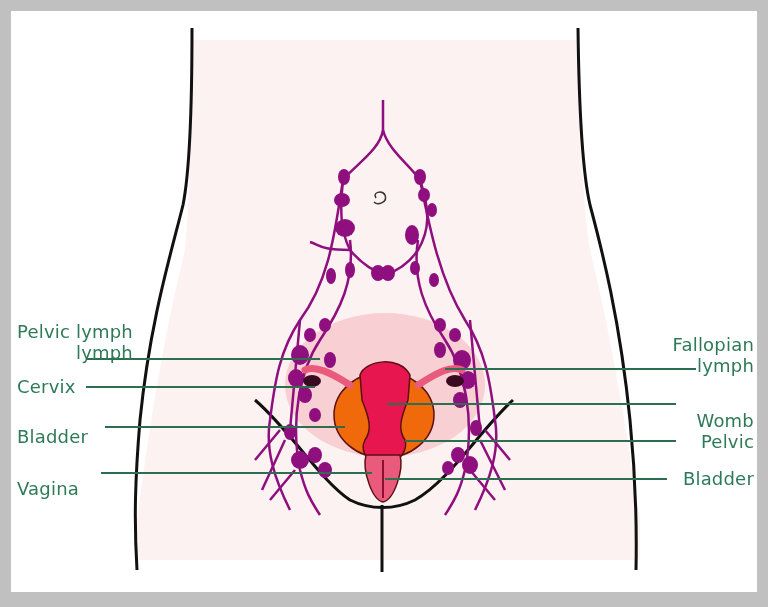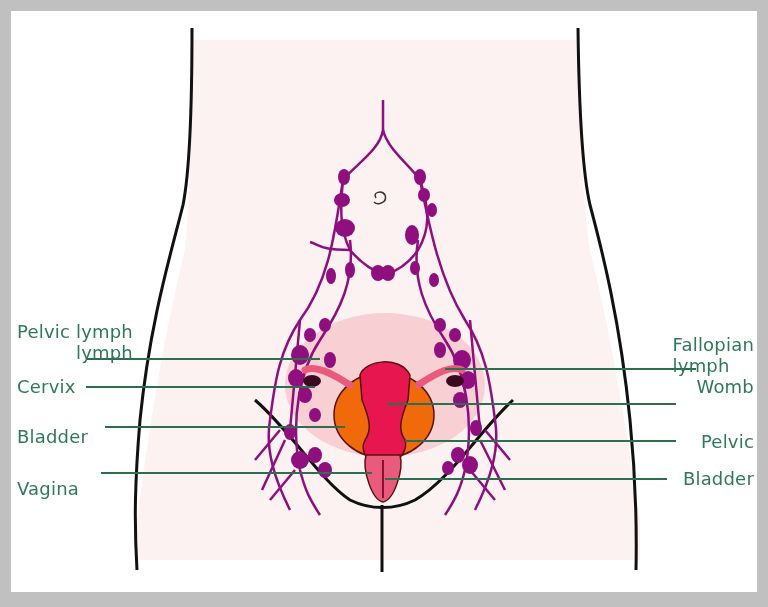--- a/index.html
+++ b/index.html
@@ -18,21 +18,21 @@
     }
     svg { position: absolute; left: 0; top: 0; }
     .lbl {
       position: absolute;
       color: #2e7a58;
       font-size: 18px;
       line-height: 21px;
       white-space: nowrap;
       letter-spacing: 0.2px;
     }
-    .lbl.right { }
+    .lbl.right { text-align: right; }
   </style>
 </head>
 <body>
 
 <div class="frame"></div>
 
 <svg width="768" height="607" viewBox="0 0 768 607">
 
   <path d="M192,40 L578,40 C580,120 582,200 590,250 C610,330 625,420 640,520 L640,560 L137,560 L137,520 C150,420 165,330 185,250 C190,200 192,120 192,40 Z" fill="#fdf2f2"></path>
 
@@ -139,21 +139,21 @@
   <div>Bladder</div>
 </div>
 <div class="lbl" style="left:17px; top:462px;margin-top:16px;">
   <div>Vagina</div>
 </div>
 
 <div class="lbl right" style="right:14px; top:334px;">
   <div>Fallopian</div>
   <div>lymph</div>
 </div>
-<div class="lbl right" style="right:14px; top:376px;">
+<div class="lbl right" style="right:14px; top:410px;">
   <div>Womb</div>
 </div>
 <div class="lbl right" style="right:14px; top:431px;">
   <div>Pelvic</div>
 </div>
 <div class="lbl right" style="right:14px; top:468px;">
   <div>Bladder</div>
 </div>
 
 </body></html>

